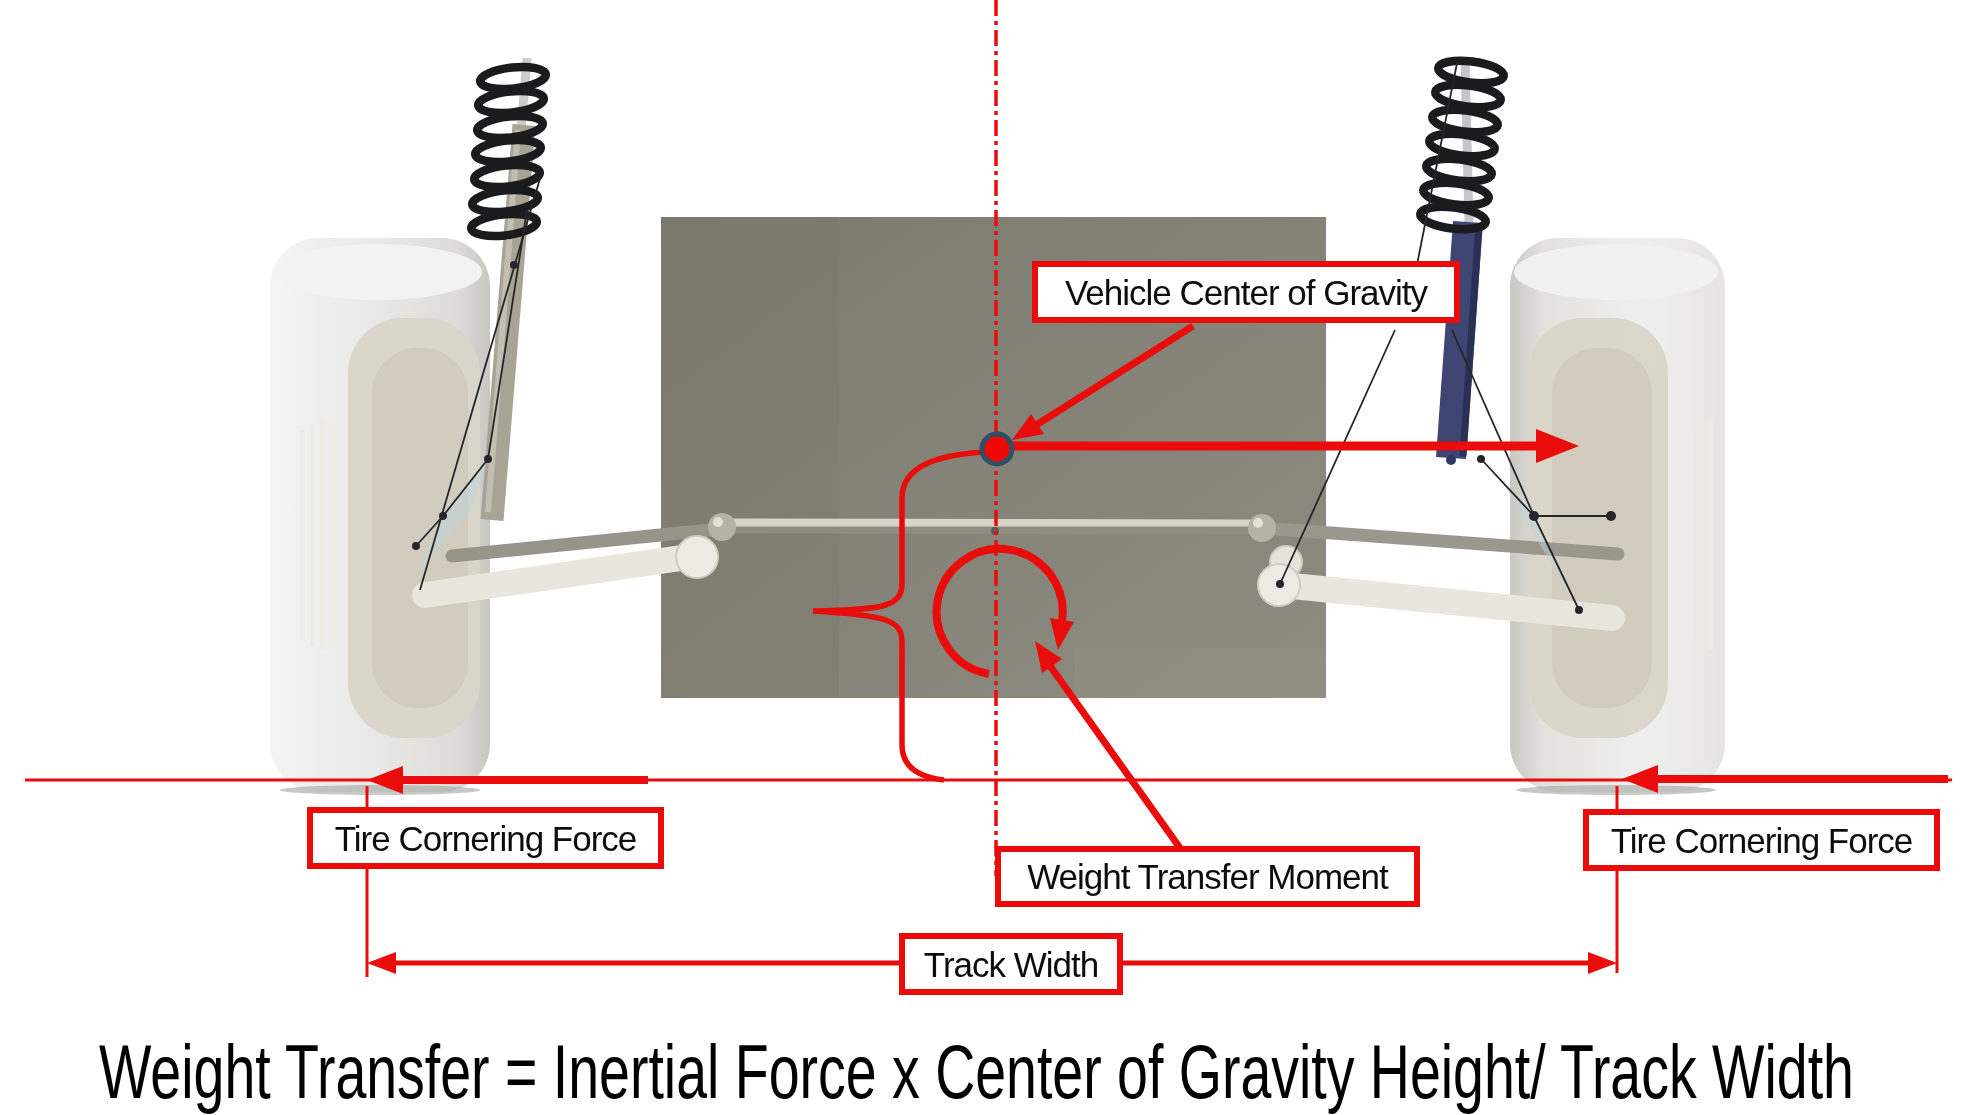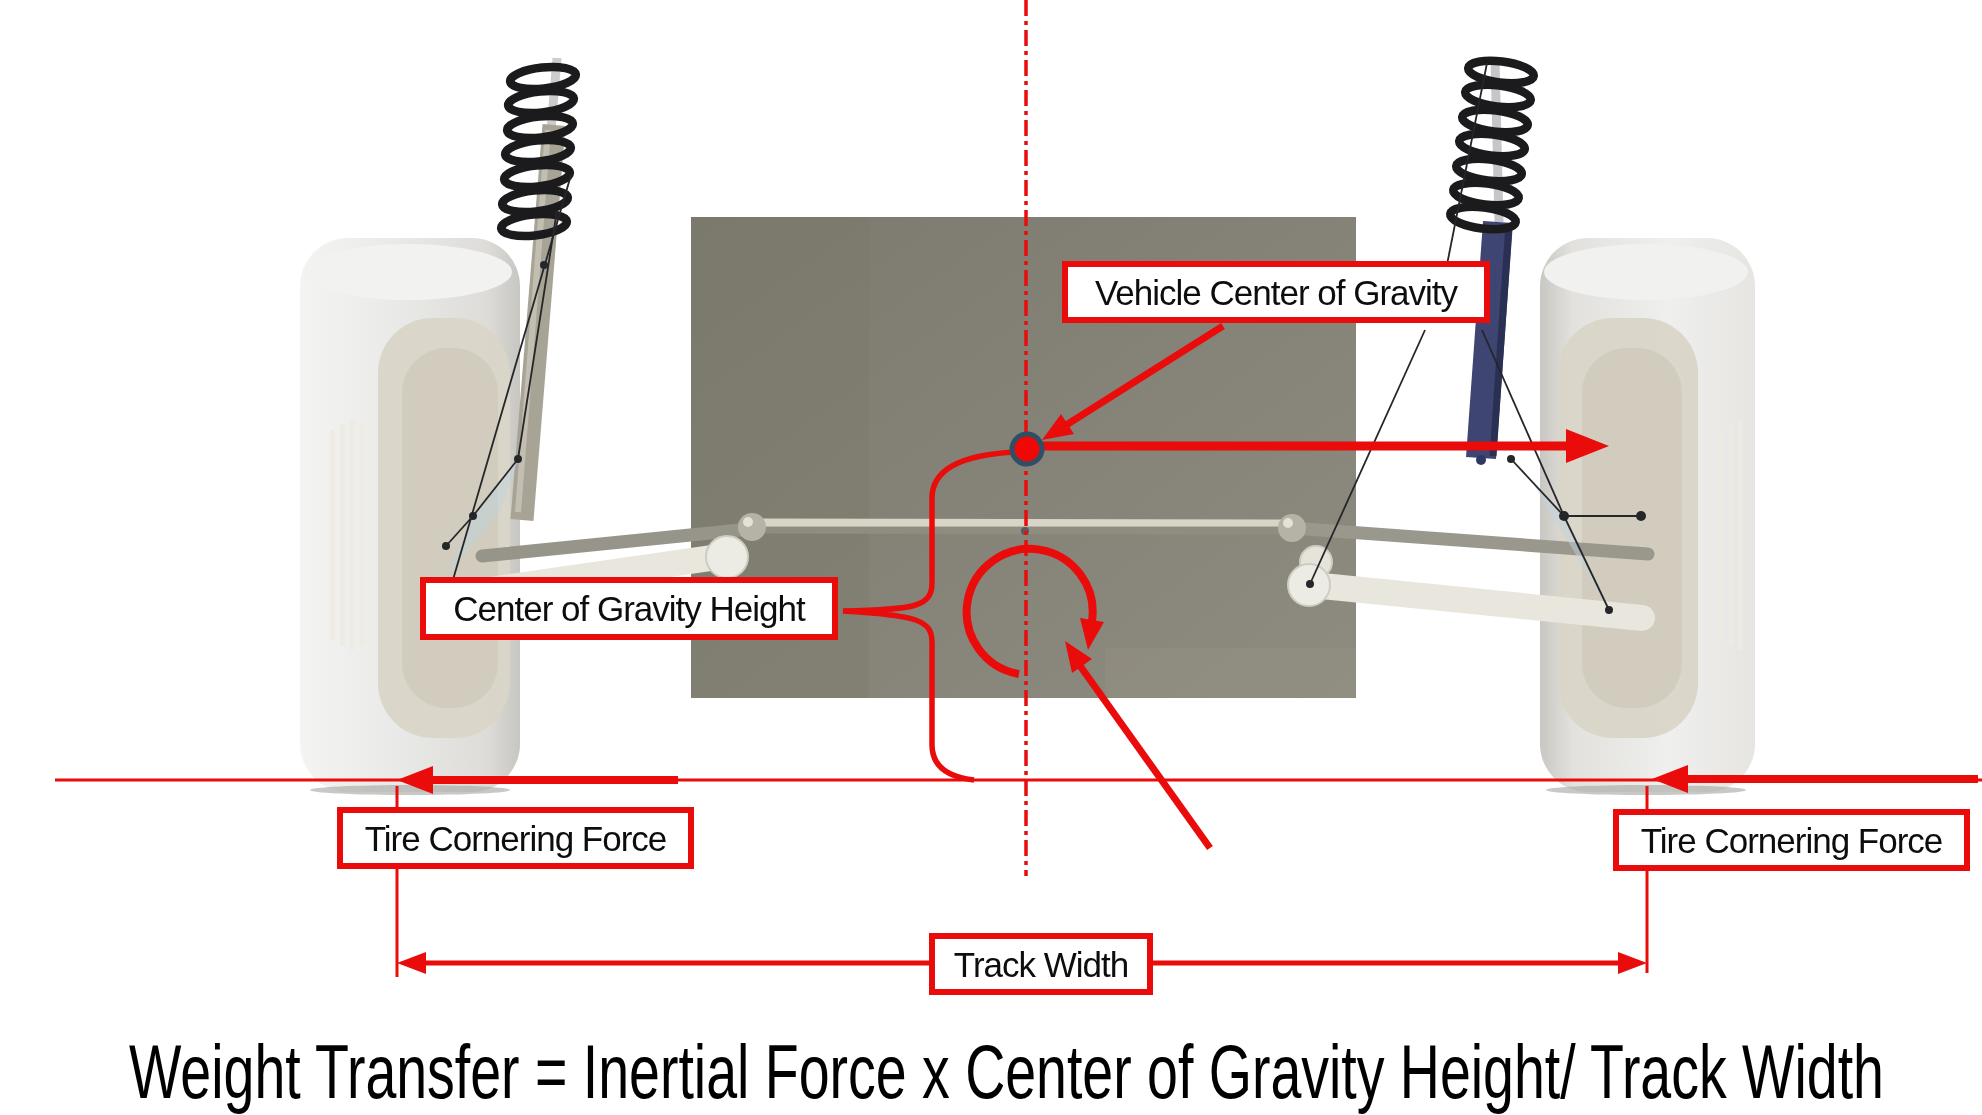--- a/index.html
+++ b/index.html
@@ -1,18 +1,18 @@
 <!DOCTYPE html>
 <html><head>
 <meta charset="utf-8">
 <style>
   html,body{margin:0;padding:0;background:#ffffff;}
   body{width:1982px;height:1115px;position:relative;overflow:hidden;
        font-family:"Liberation Sans",sans-serif;}
-  #stage{position:absolute;left:0;top:0;width:1809px;height:1115px;margin-left:30px;}
+  #stage{position:absolute;left:0;top:0;width:1809px;height:1115px;}
   svg{position:absolute;left:0;top:0;}
   .callout{
     position:absolute;box-sizing:border-box;background:#ffffff;
     border:6px solid #ea0b0b;color:#0d0d0d;
     display:flex;align-items:center;justify-content:center;
     font-size:35px;letter-spacing:-1px;white-space:nowrap;line-height:1;
     z-index:30;
   }
   .cb-cg       {left:1032px;top:261px;width:428px;height:62px;}
   .cb-inertial {left:1583px;top:413px;width:377px;height:61px;}
@@ -213,24 +213,24 @@
     <polygon points="367,963 396,952 396,974" fill="#ea0b0b"></polygon>
     <polygon points="1617,963 1588,952 1588,974" fill="#ea0b0b"></polygon>
   </g>
 
   <circle cx="997" cy="449" r="15" fill="#f20707" stroke="#2f4f66" stroke-width="5"></circle>
 </svg>
 
 <div class="callout cb-cg">Vehicle Center of Gravity</div>
 
 
-<div class="callout cb-cgh">Center of Gravity Height</div>
 
 <div class="callout cb-tcf-l">Tire Cornering Force</div>
 
 <div class="callout cb-tcf-r">Tire Cornering Force</div>
 
+<div class="callout cb-wtm">Weight Transfer Moment</div>
 
 <div class="callout cb-track">Track Width</div>
 
 <div class="formula">Weight Transfer = Inertial Force x Center of Gravity Height/ Track Width</div>
 
 </div>
 
 </body></html>

